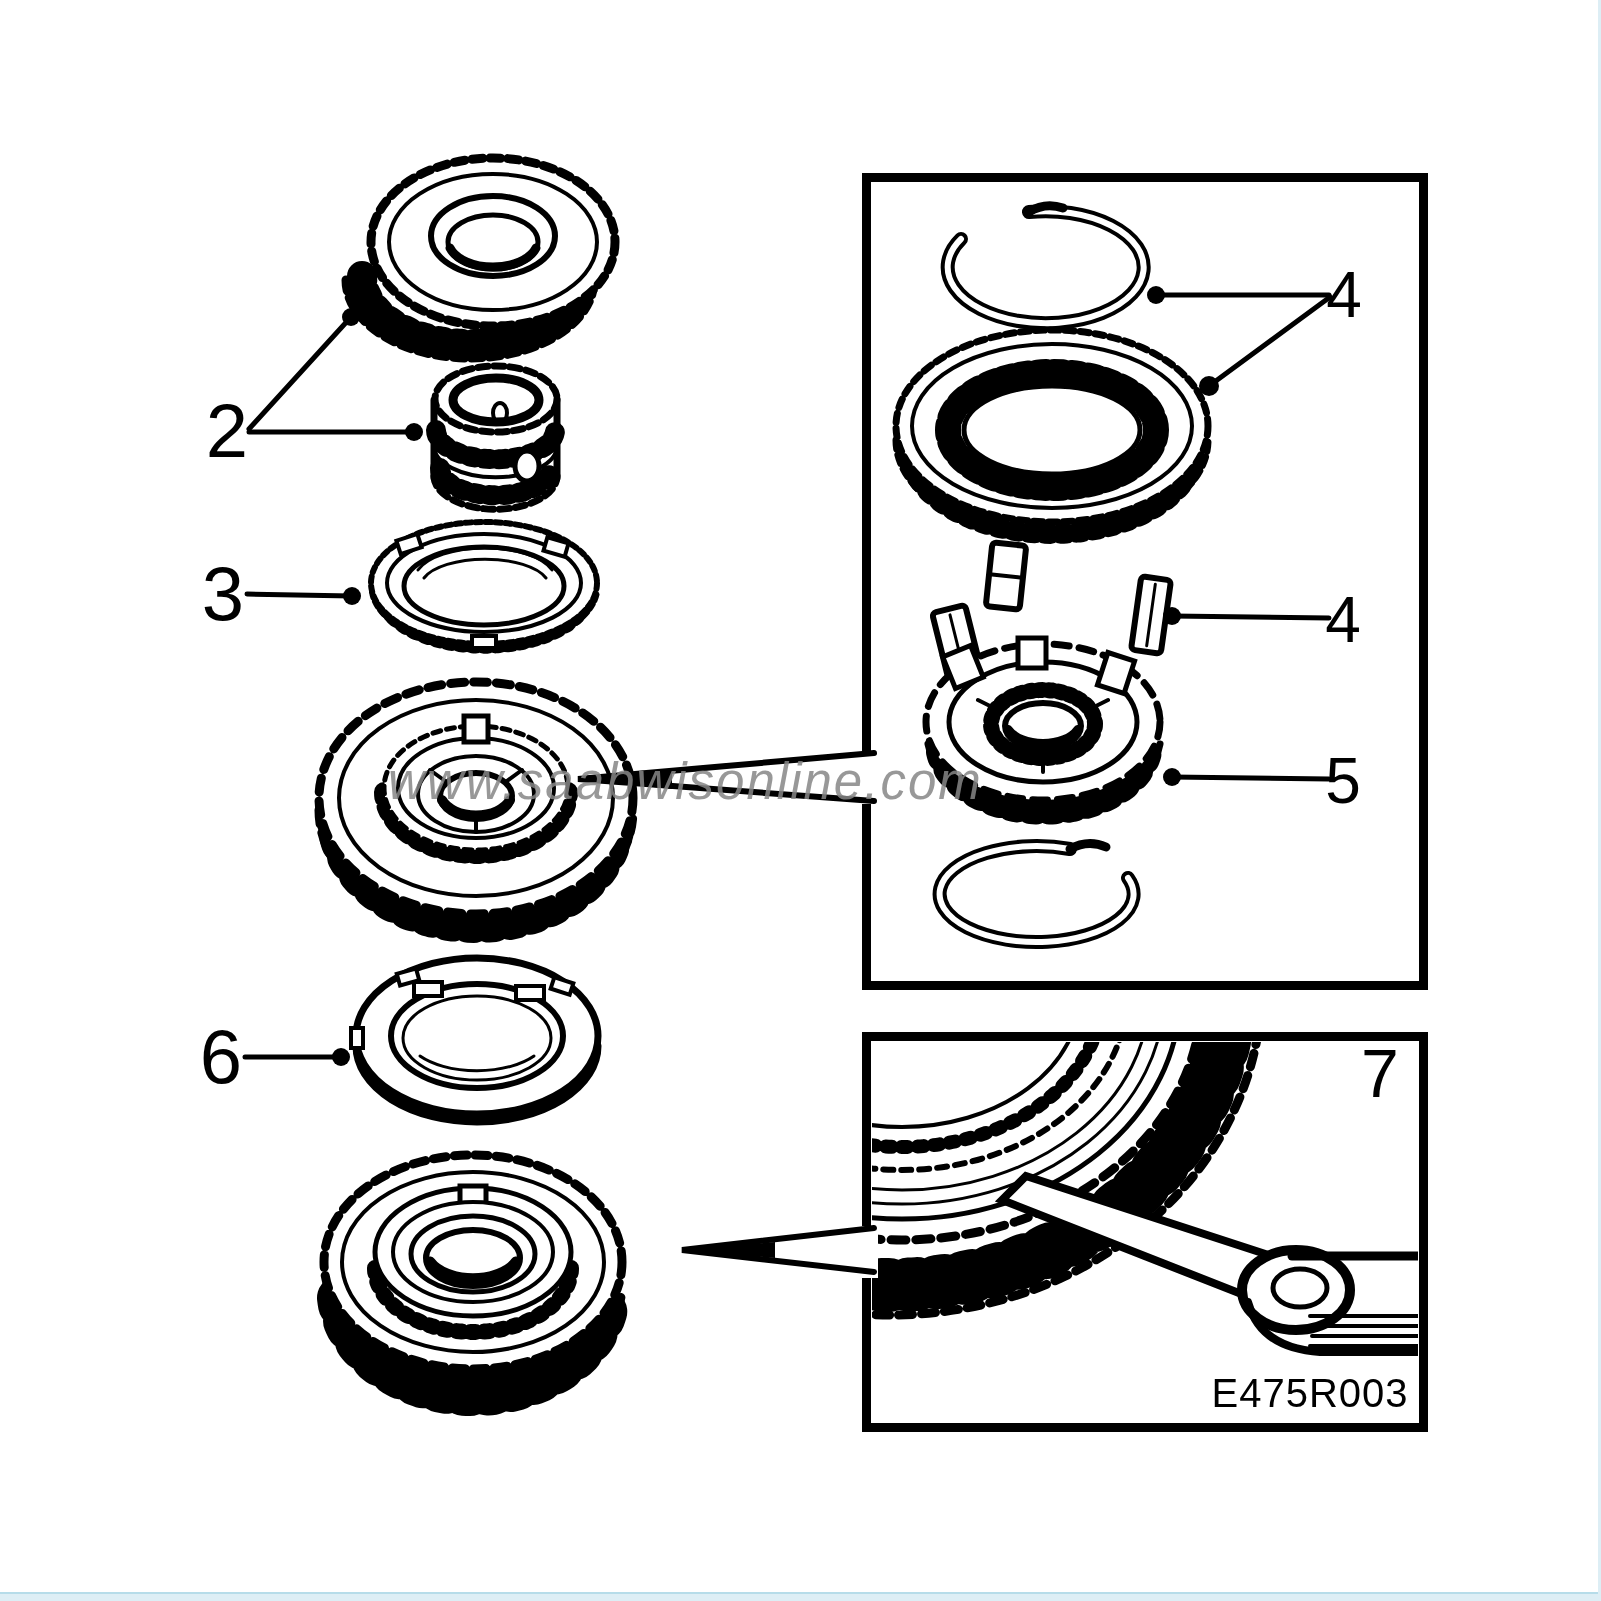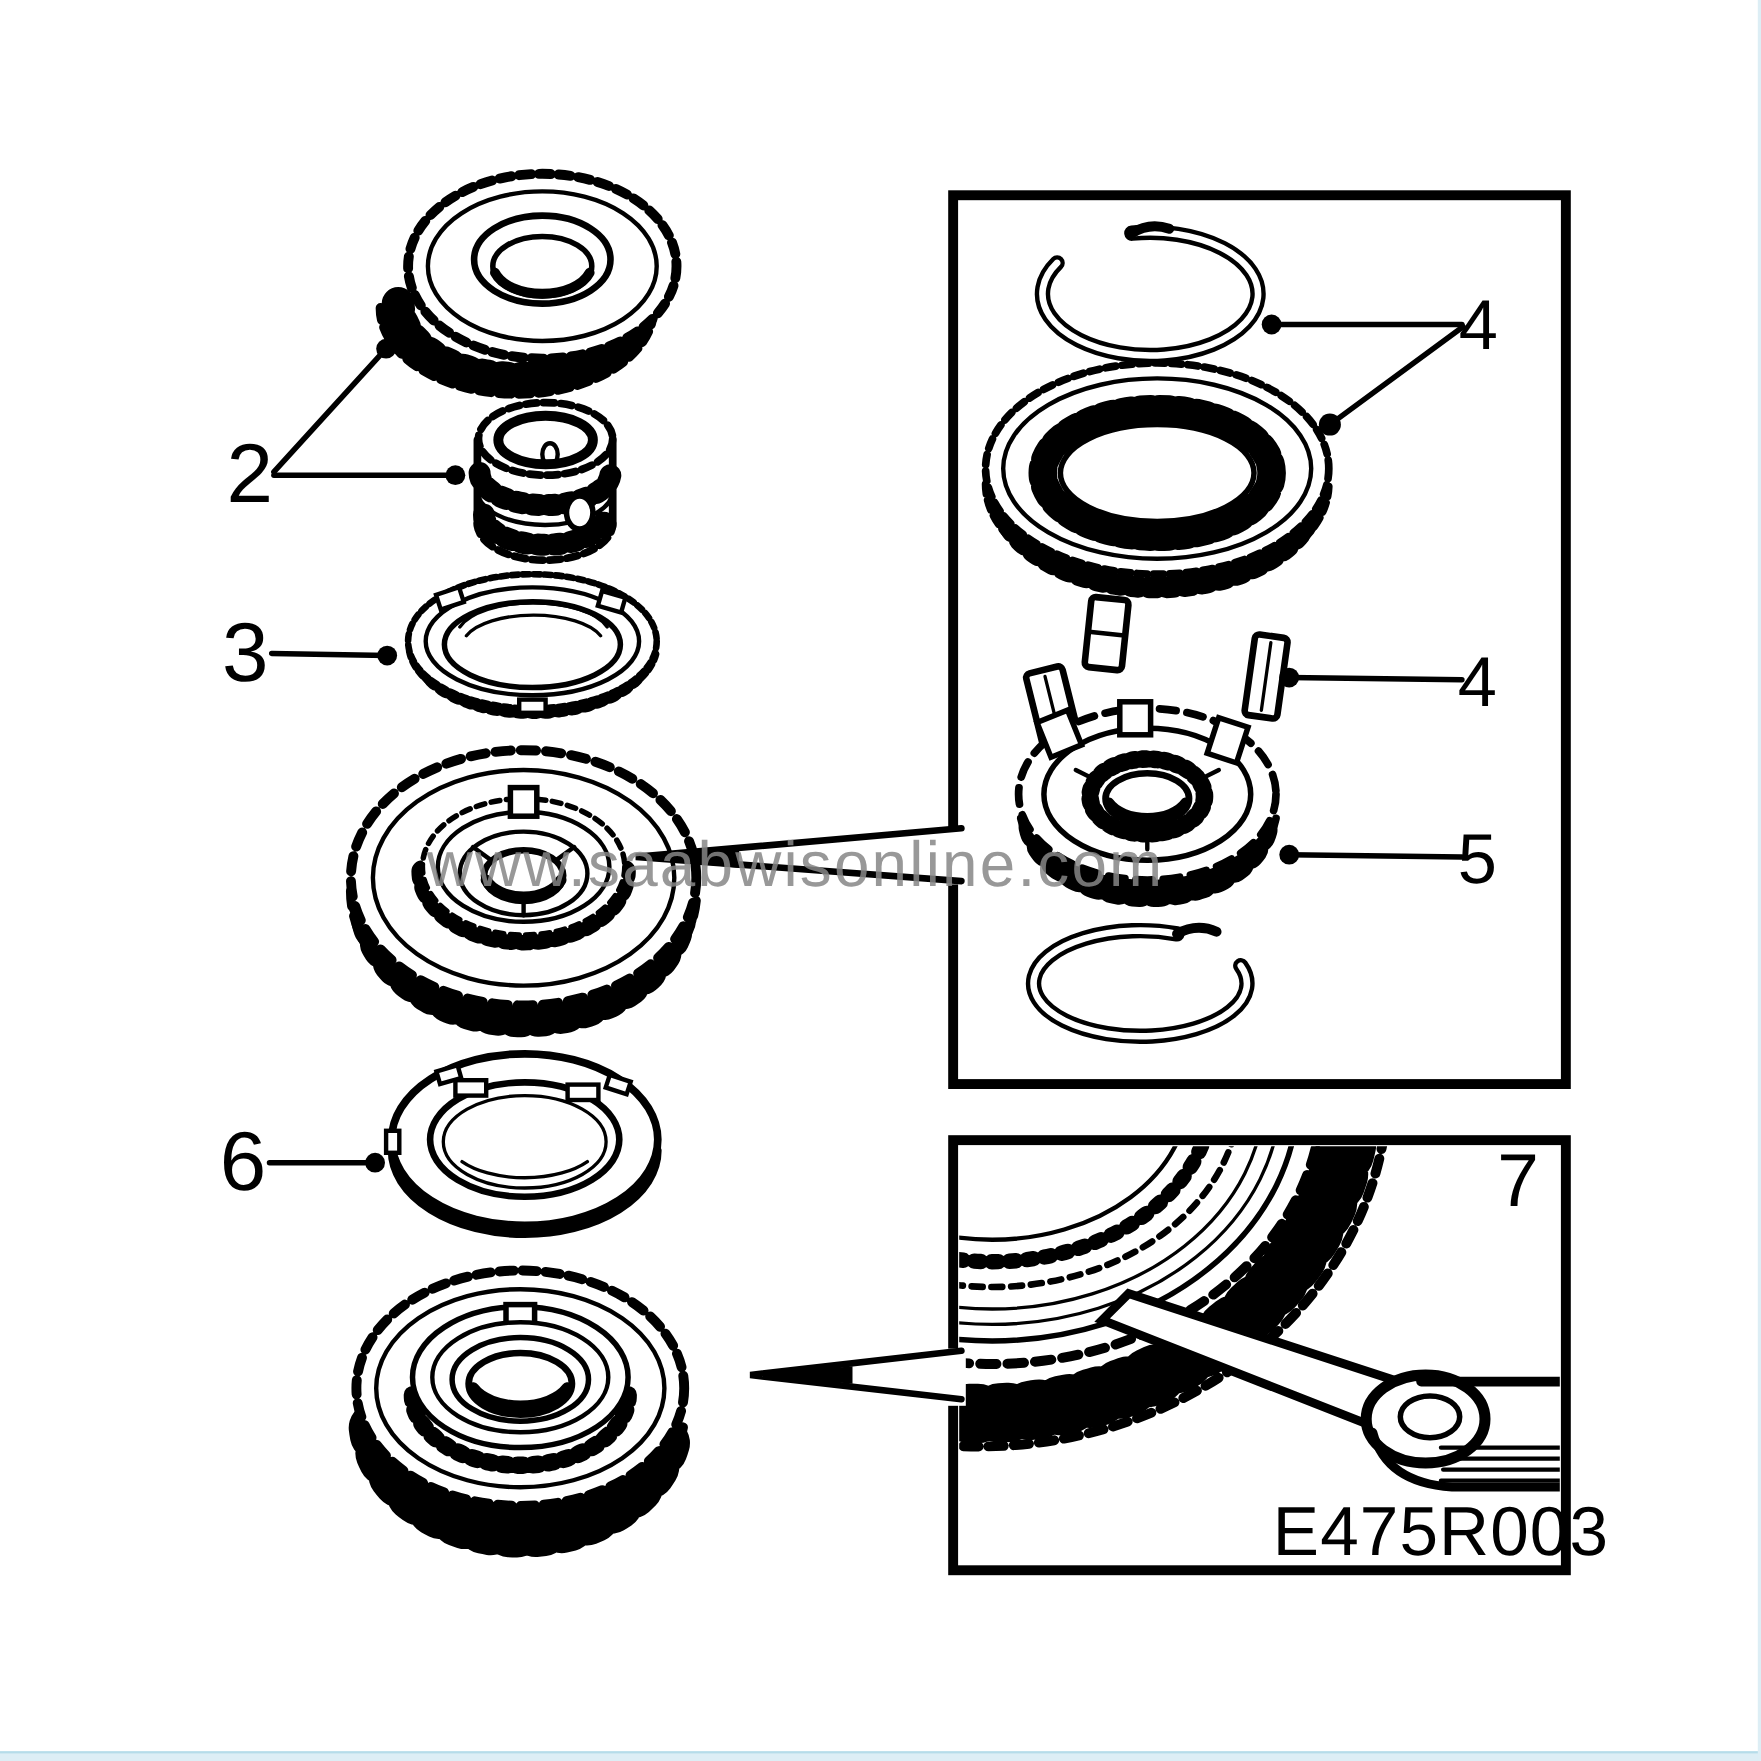--- a/index.html
+++ b/index.html
@@ -19,34 +19,35 @@
     line-height:1;
     white-space:nowrap;
     z-index:3;
   }
   .callout.left{font-size:76px;}
   .callout.right{font-size:64px;}
   .callout.boxnum{font-size:68px;}
   .figure-code{
     position:absolute;
     transform:translate(-50%,-50%);
-    font-size:63px;
+    font-size:40px;
     color:#000;
     letter-spacing:1px;
     z-index:3;
     white-space:nowrap;
   }
   .watermark{
     position:absolute;
     left:388px;top:752px;
-    font-size:58px;
+    font-size:51px;
     letter-spacing:2px;
     color:rgba(134,134,134,0.85);
     z-index:5;
     white-space:nowrap;
+    font-style:italic;
   }
   .footer-strip{
     position:absolute;left:0;bottom:0;width:100%;height:7px;
     background:#ddeef5;border-top:2px solid #b6dce9;z-index:6;
   }
   .right-strip{
     position:absolute;right:0;top:0;width:3px;height:100%;
     background:#ddeef5;z-index:6;
   }
   svg *{vector-effect:none;}

